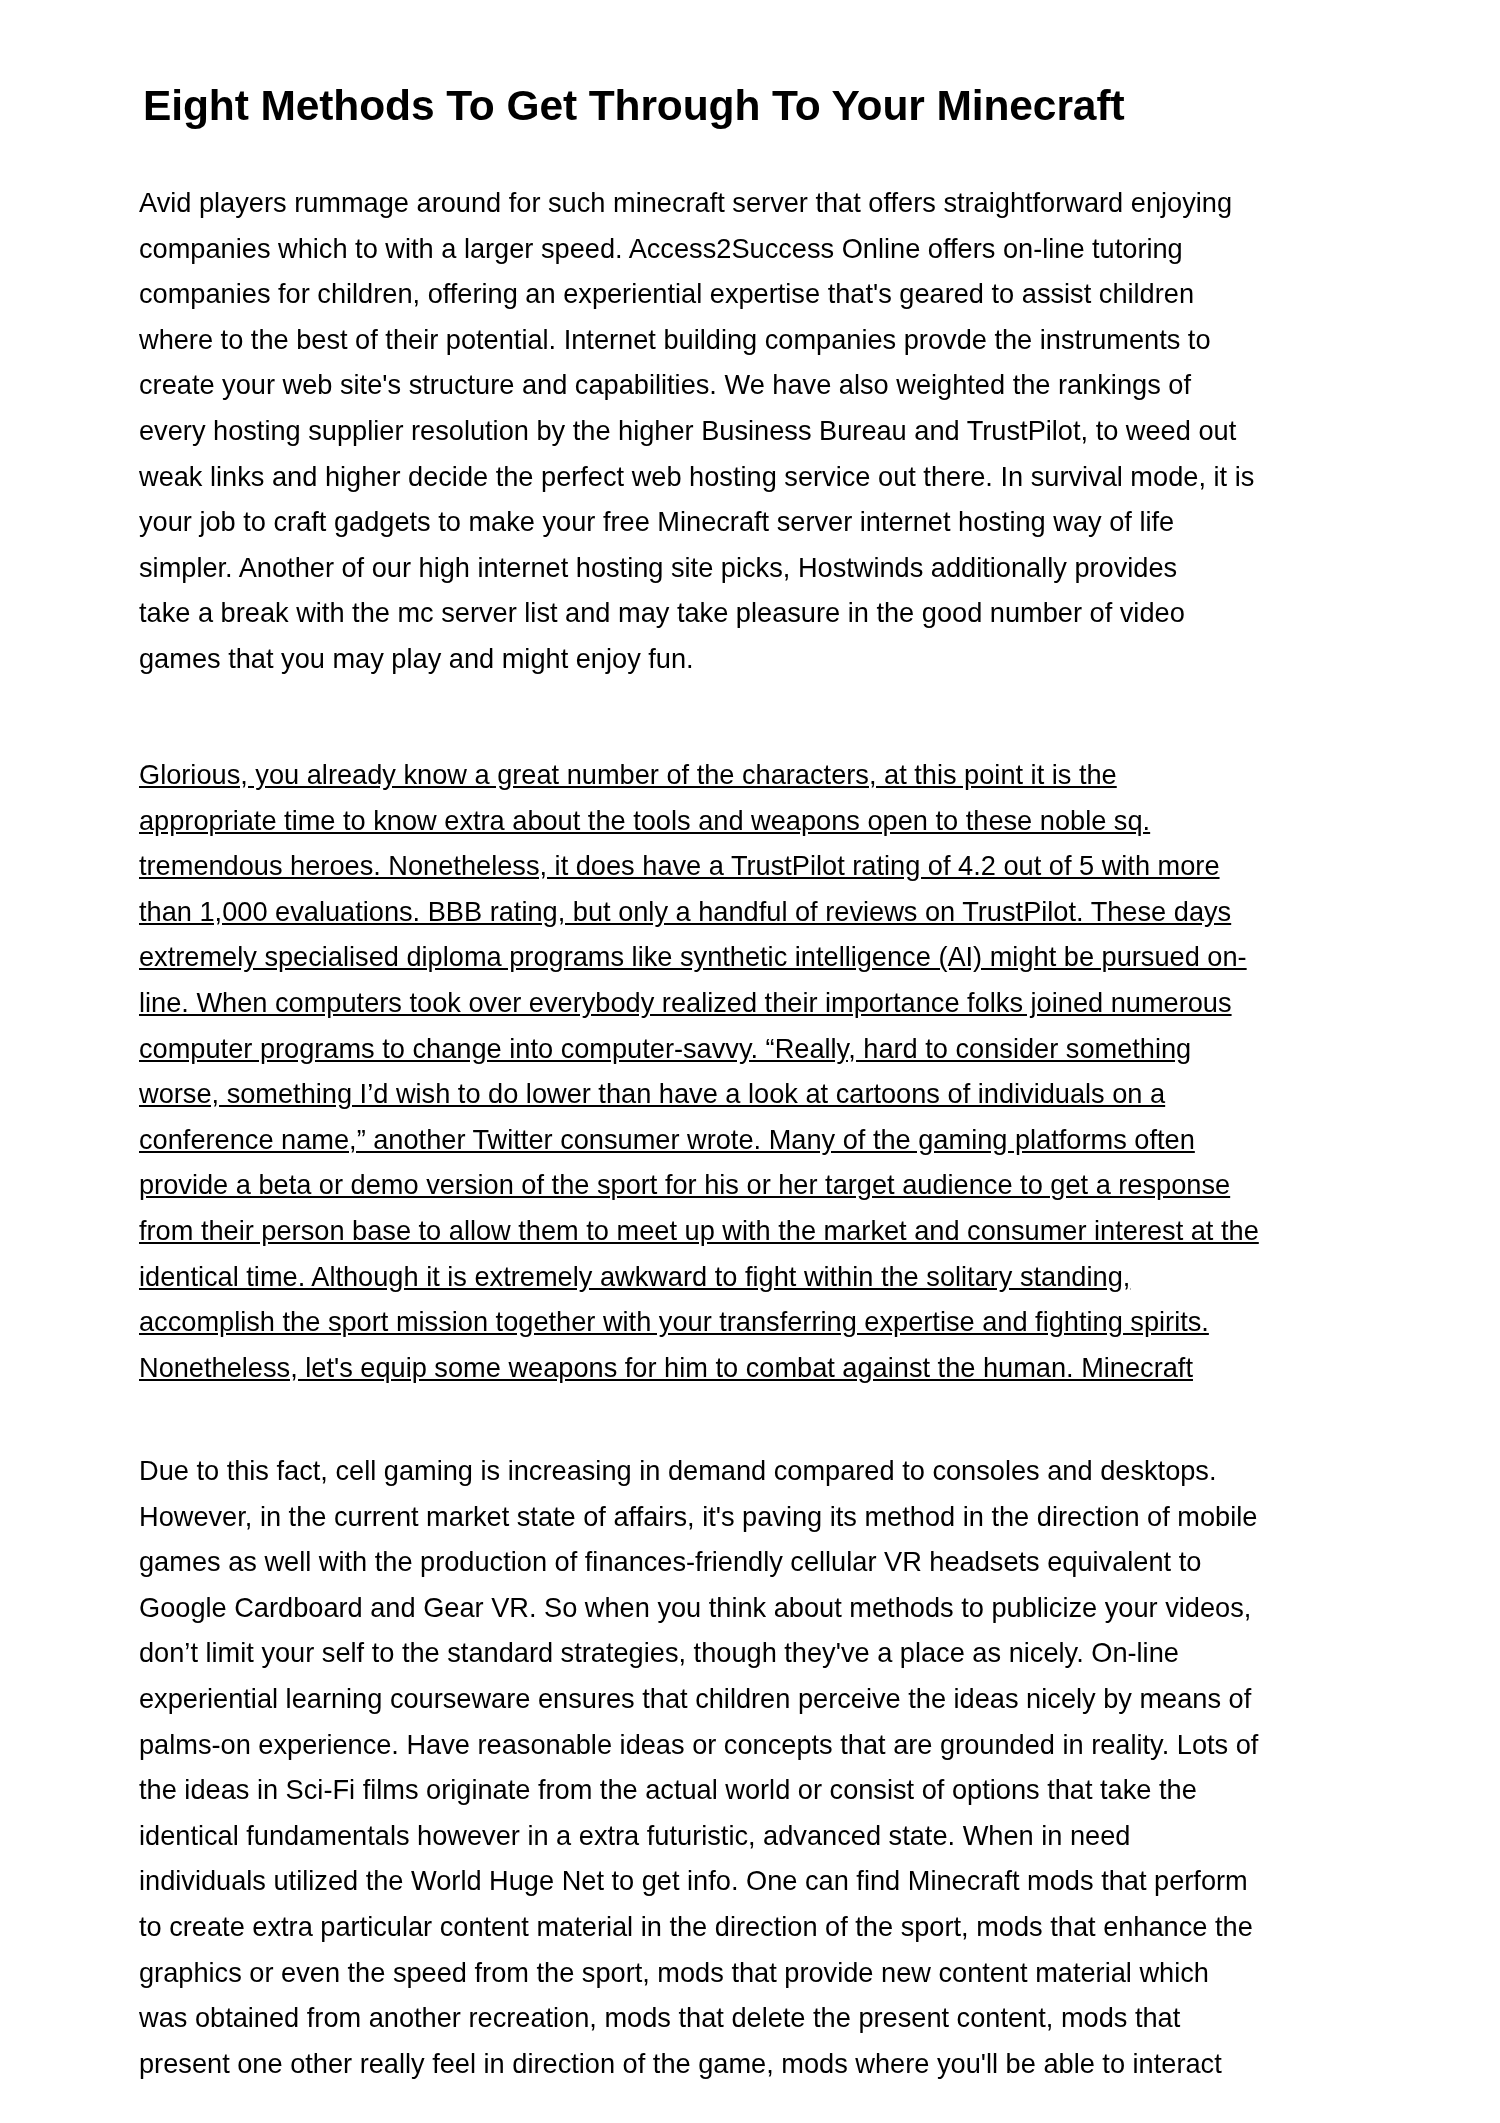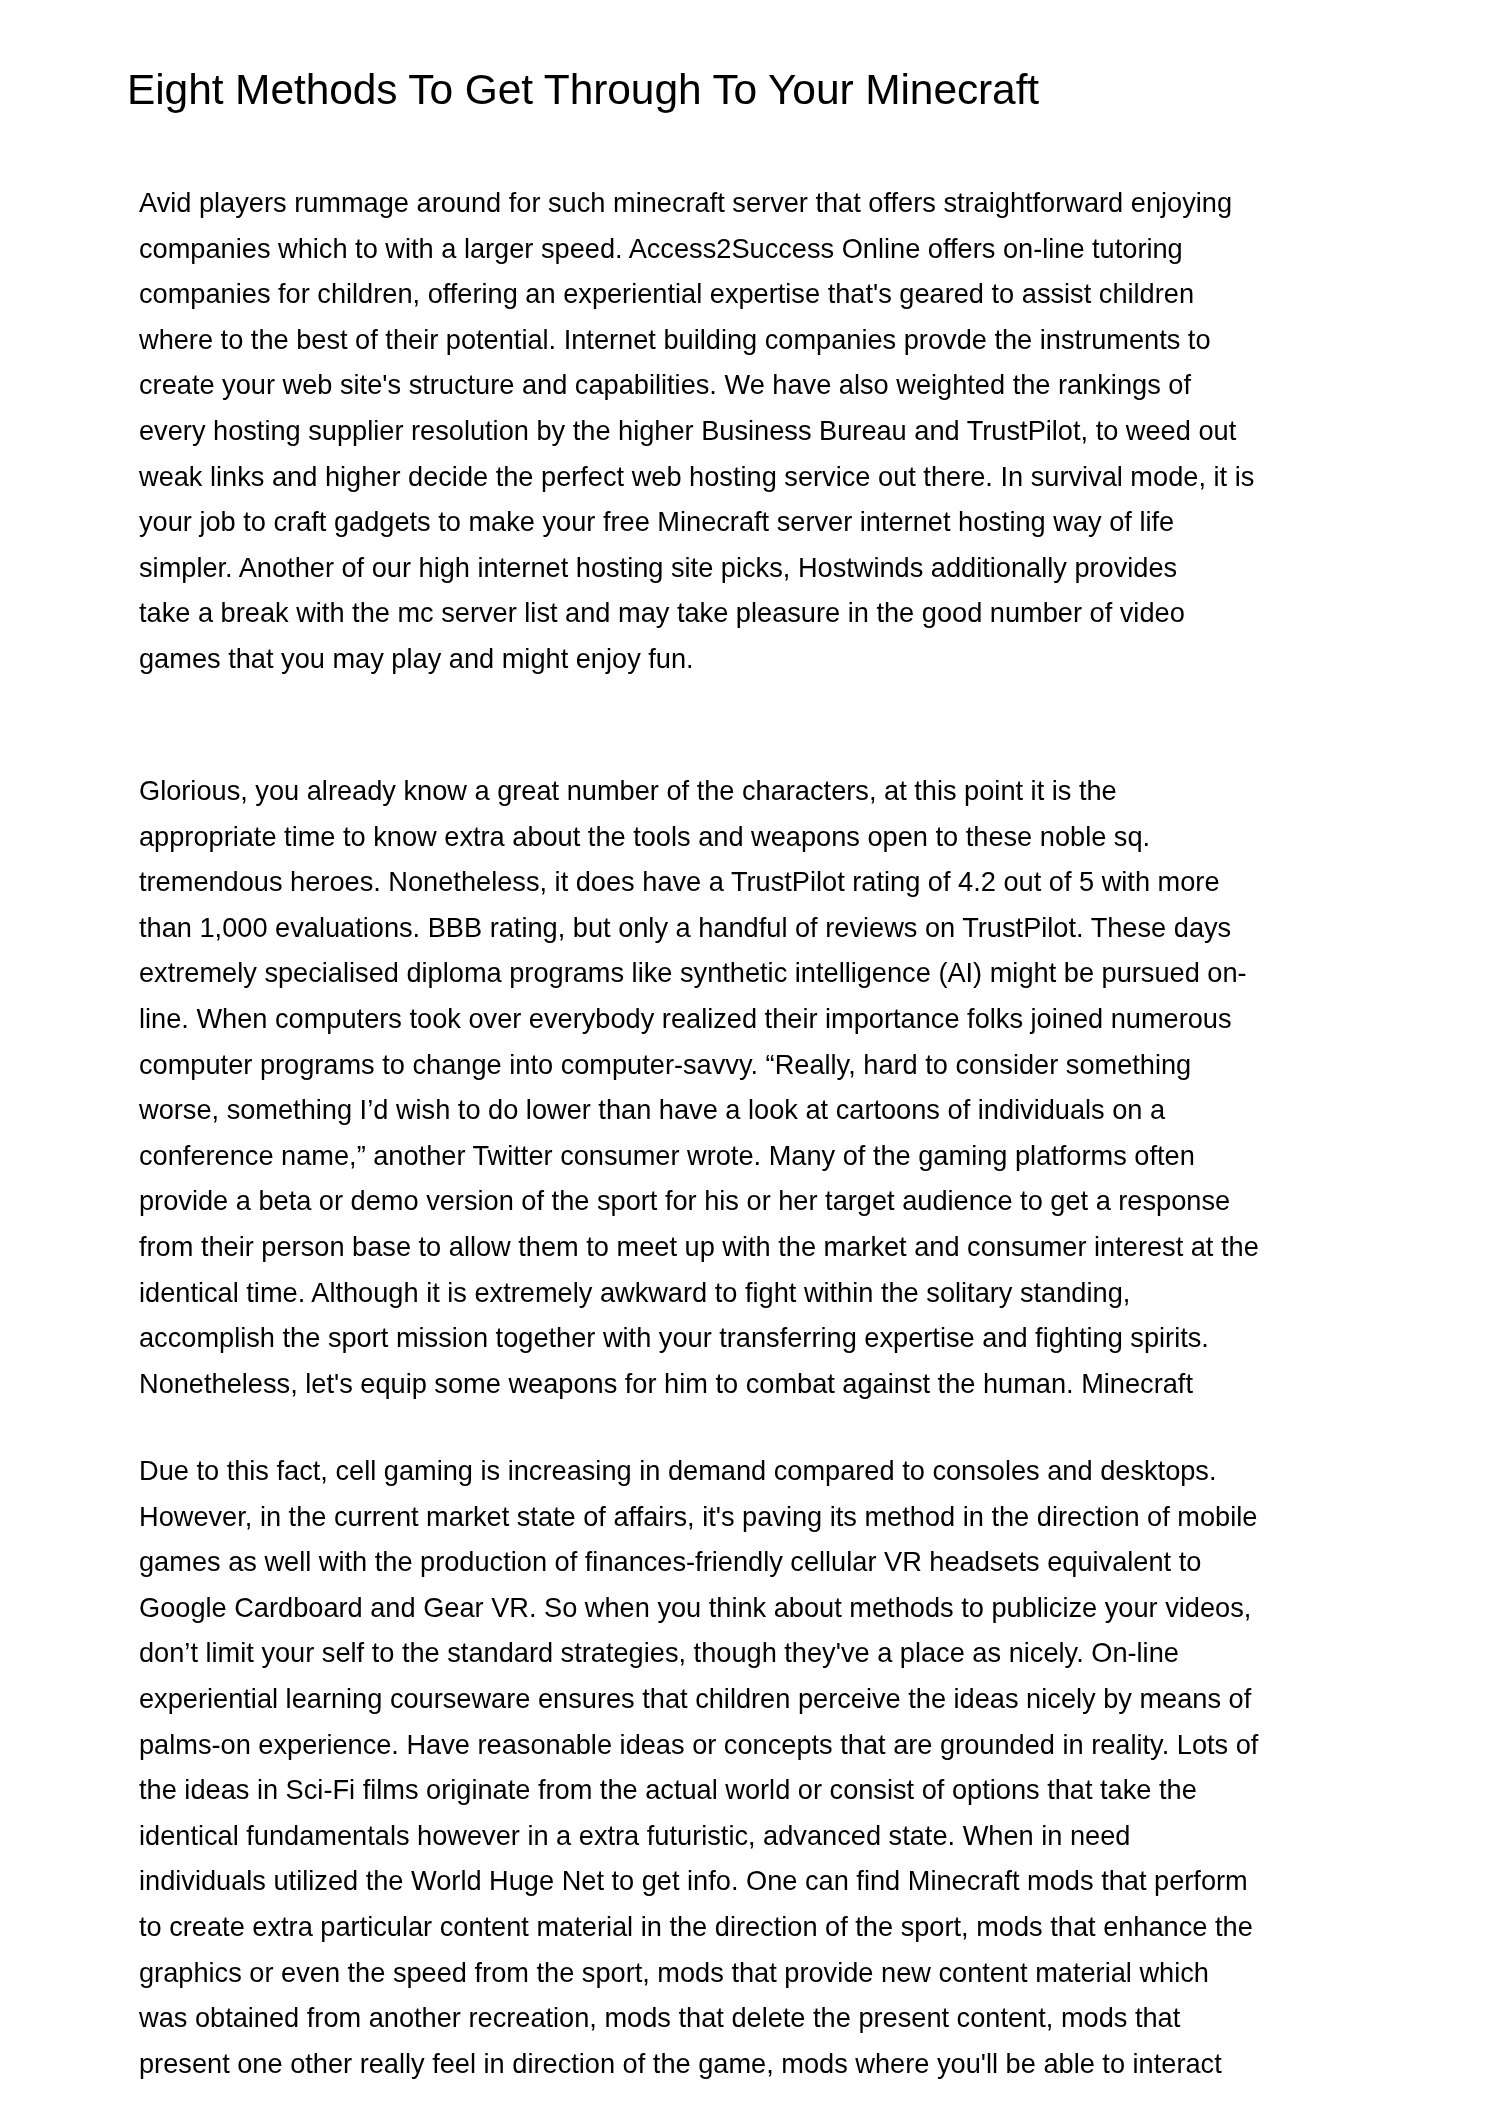--- a/index.html
+++ b/index.html
@@ -18,41 +18,41 @@
     .page {
       position: absolute;
       left: 127px;
       top: 0;
       width: 1280px;
     }
     .doc-title {
       position: absolute;
       top: 64px;
       left: 0;
-      margin: 0;
-      font-weight: normal;
+      margin: 16px;
+      font-weight: bold;
       font-size: 42.5px;
       line-height: 52px;
       white-space: nowrap;
       letter-spacing: -0.1px;
     }
     .para {
       position: absolute;
       left: 0;
       margin: 12px;
       font-size: 27.2px;
       line-height: 45.6px;
     }
     .para .line {
       display: block;
       white-space: nowrap;
       height: 45.6px;
     }
     #para-1 { top: 168px; }
-    #para-2 { top: 756px; }
+    #para-2 { top: 740px; text-decoration: underline; }
     #para-3 { top: 1436px; }
   </style>
 </head>
 <body>
 
 <div class="page">
   <h1 class="doc-title">Eight Methods To Get Through To Your Minecraft</h1>
 
   <p class="para" id="para-1">
     <span class="line">Avid players rummage around for such minecraft server that offers straightforward enjoying</span>

